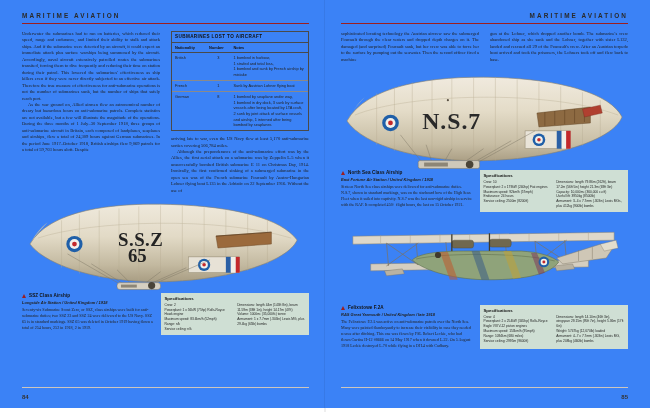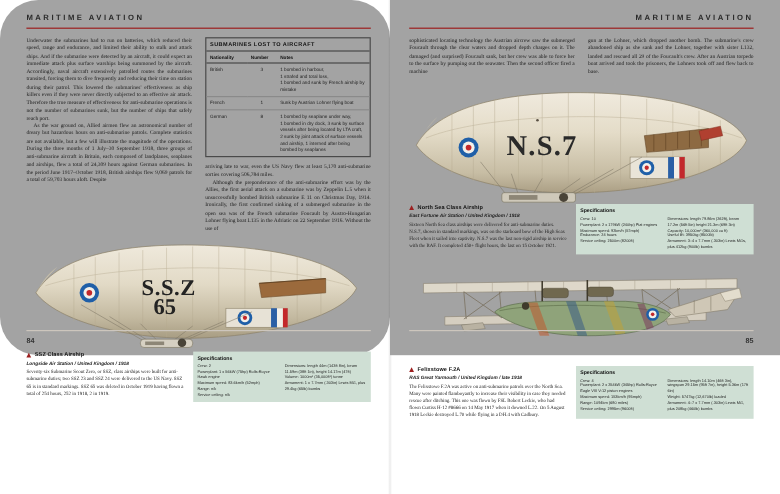--- a/index.html
+++ b/index.html
@@ -3,22 +3,22 @@
 <meta charset="utf-8">
 <style>
   html,body{margin:0;padding:0;}
   body{
     width:650px;height:412px;overflow:hidden;
     background:#ffffff;
     font-family:"Liberation Serif", serif;
     color:#1a1a1a;
   }
   .spread{position:relative;width:650px;height:412px;display:flex;}
-  .page{position:relative;width:325px;height:296px;box-sizing:border-box;background:#a3a3a3;}
-  .page.left{padding:0 16px 0 22px;border-radius:32px;}
+  .page{position:relative;width:325px;height:408px;box-sizing:border-box;background:#3b82f6;}
+  .page.left{padding:0 16px 0 22px;}
   .page.right{padding:0 22px 0 16px;}
   .gutter{position:absolute;left:324px;top:0;width:2px;height:412px;
     background:linear-gradient(to right,rgba(0,0,0,0.10),rgba(0,0,0,0.03),rgba(0,0,0,0.10));}
 
   
   .runhead{display:flex;align-items:flex-start;padding-top:12px;}
   .runhead .txt{
     font-family:"Liberation Sans",sans-serif;
     font-size:6.4px;font-weight:bold;letter-spacing:2.1px;color:#2a2a2a;
   }

